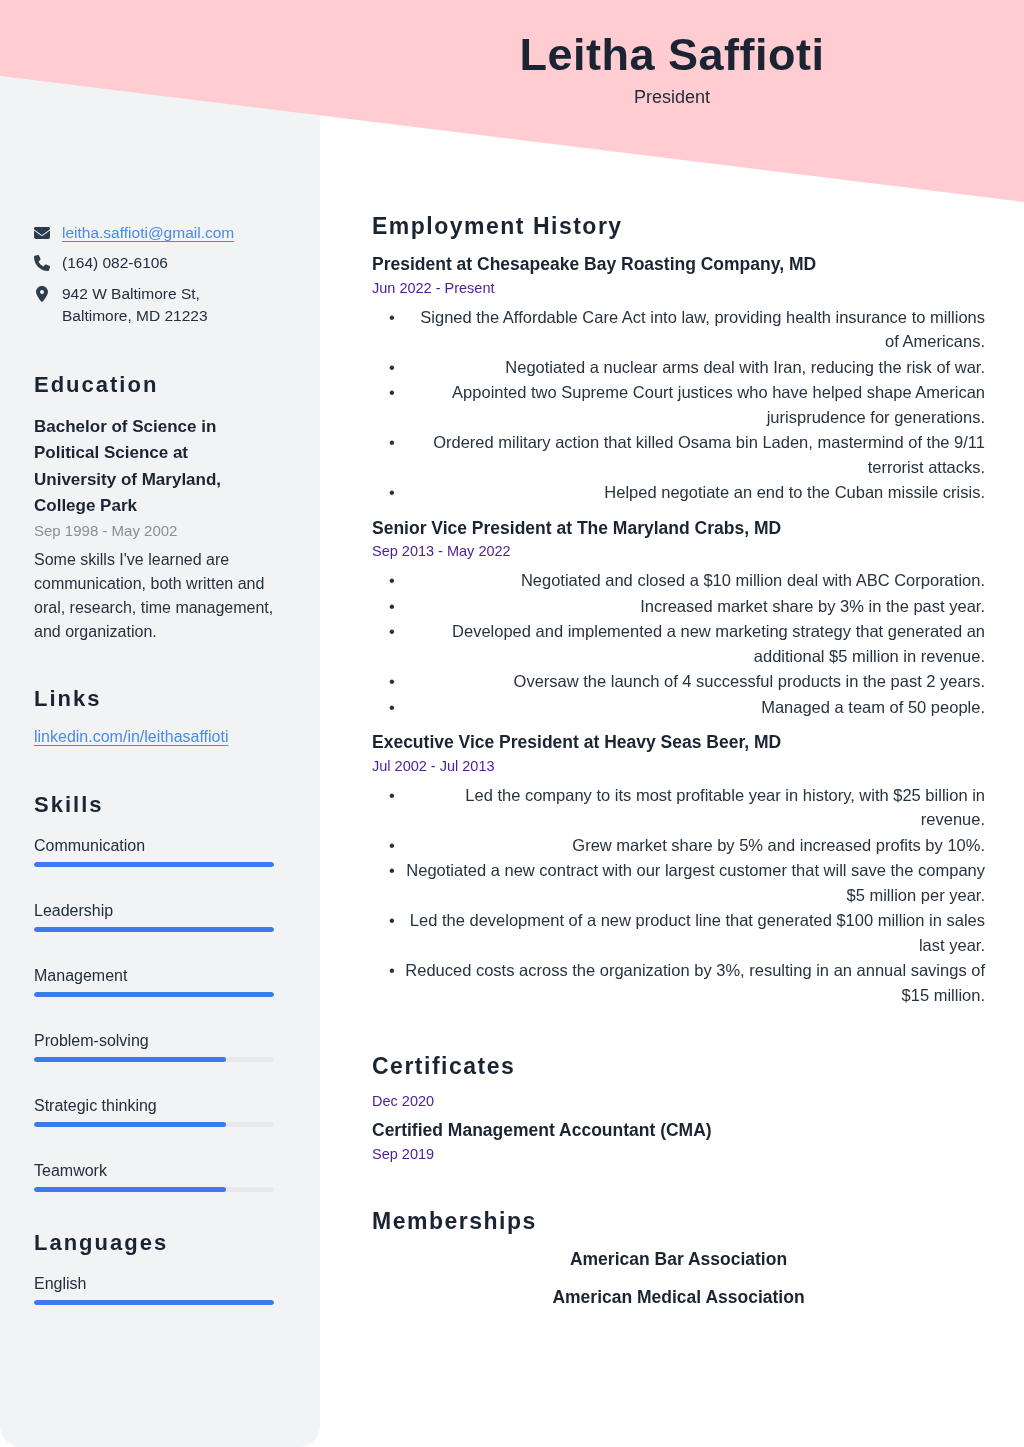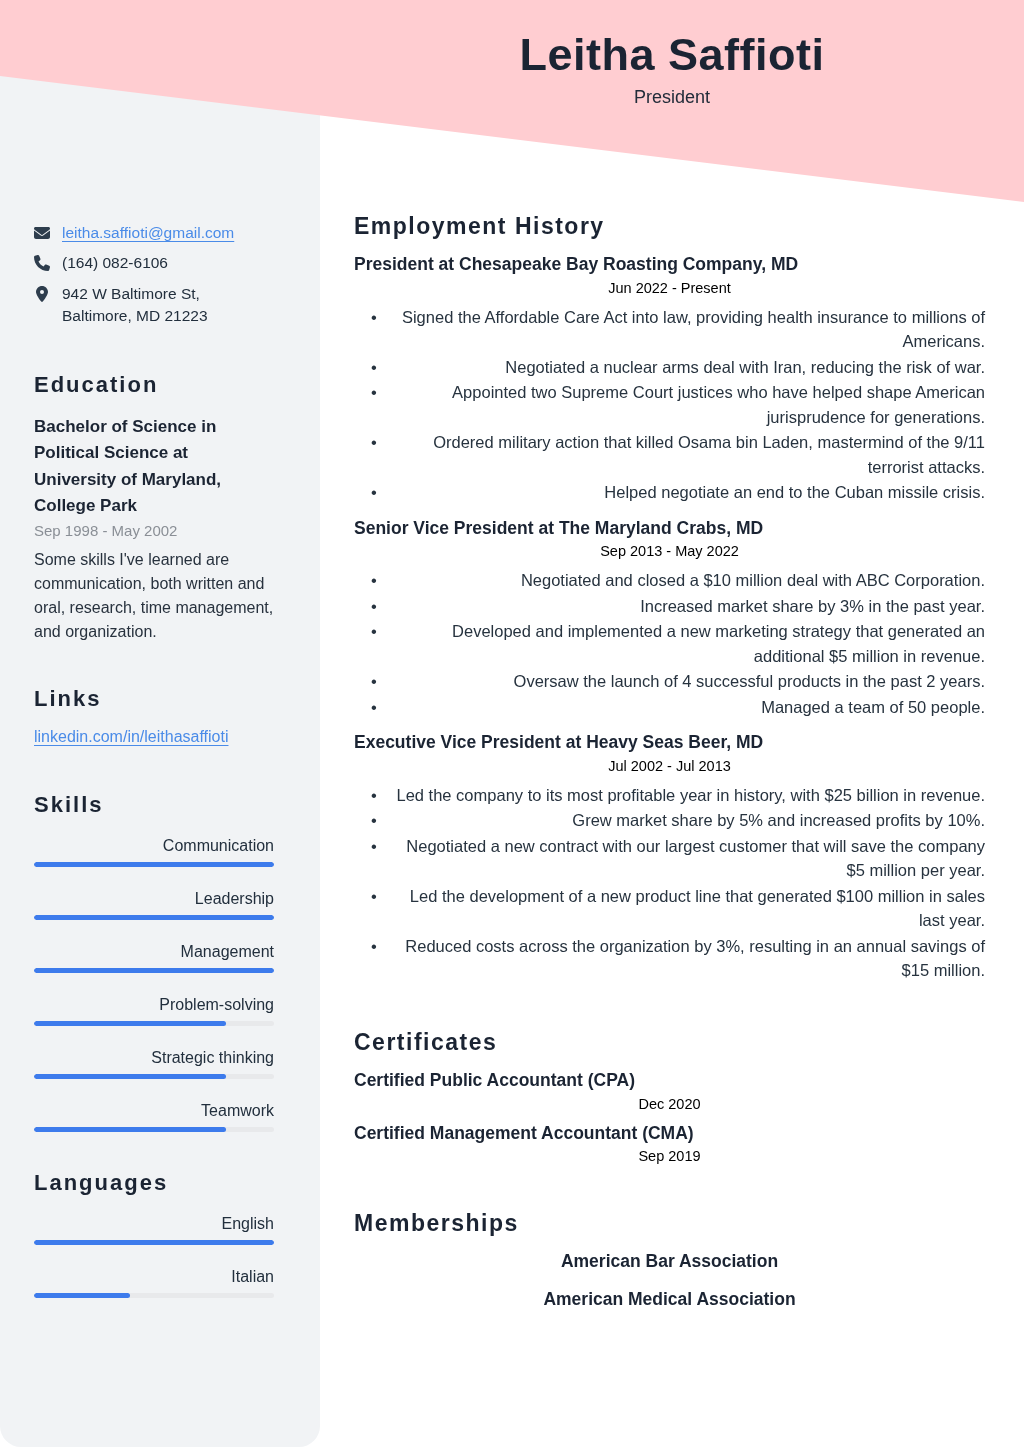--- a/index.html
+++ b/index.html
@@ -101,21 +101,21 @@
     color: #8a8f96;
     margin: 3px 0 9px;
   }
   .side-desc {
     font-size: 16px;
     line-height: 1.5;
     color: #28323e;
   }
   .links-section .link { font-size: 16px; }
 
-  .meter-item { margin-bottom: 20px; text-align: right; }
+  .meter-item { margin-bottom: 32px; }
   .meter-item .meter-label {
     font-size: 16px;
     color: #222f3d;
     line-height: 24px;
     margin-bottom: 4px;
   }
   .meter-track {
     width: 240px;
     height: 5px;
     border-radius: 3px;
@@ -125,42 +125,41 @@
   .meter-fill {
     height: 100%;
     border-radius: 3px;
     background: #3d7bec;
   }
 
   
   .main {
     position: absolute;
     top: 0; left: 320px; right: 0;
-    padding: 213px 39px 0 34px;
+    padding: 213px 39px 0 52px;
     z-index: 1;
   }
   .main-heading {
     font-size: 23px;
     font-weight: 700;
     letter-spacing: 1.5px;
     color: #1b2433;
     margin-bottom: 13px;
   }
   .job { margin-bottom: 12px; }
   .job-title, .cert-title, .membership-name {
     font-size: 17.5px;
     font-weight: 700;
     color: #1b2433;
     line-height: 1.35;
   }
   .job-date, .cert-date {
     font-size: 14.5px;
-    color: #000000;
+    color: #4c1d95;
     margin: 3px 0 9px;
-    text-align: center;
   }
   ul.bullets { list-style: none; }
   ul.bullets li {
     position: relative;
     padding-left: 33px;
     font-size: 16.5px;
     line-height: 24.5px;
     color: #27333f;
     margin-bottom: 1px;
     text-align: right;
@@ -265,26 +264,20 @@
           </div>
       </div>
     </div>
 
     <div class="side-section" style="margin-top:38px;">
       <div class="side-heading">Languages</div>
       <div class="meter-item">
         <div class="meter-label">English</div>
         <div class="meter-track">
             <div class="meter-fill" style="width: 100%;"></div>
-          </div>
-      </div>
-      <div class="meter-item">
-        <div class="meter-label">Italian</div>
-        <div class="meter-track">
-            <div class="meter-fill" style="width: 40%;"></div>
           </div>
       </div>
     </div>
 
   </div>
 
   <div class="main">
 
     <div>
       <div class="main-heading">Employment History</div>
@@ -322,21 +315,20 @@
           <li>Negotiated a new contract with our largest customer that will save the company $5 million per year.</li>
           <li>Led the development of a new product line that generated $100 million in sales last year.</li>
           <li>Reduced costs across the organization by 3%, resulting in an annual savings of $15 million.</li>
         </ul>
       </div>
     </div>
 
     <div class="main-section">
       <div class="main-heading">Certificates</div>
       <div class="cert-entry">
-        <div class="cert-title">Certified Public Accountant (CPA)</div>
         <div class="cert-date">Dec 2020</div>
       </div>
       <div class="cert-entry">
         <div class="cert-title">Certified Management Accountant (CMA)</div>
         <div class="cert-date">Sep 2019</div>
       </div>
     </div>
 
     <div class="main-section">
       <div class="main-heading">Memberships</div>

